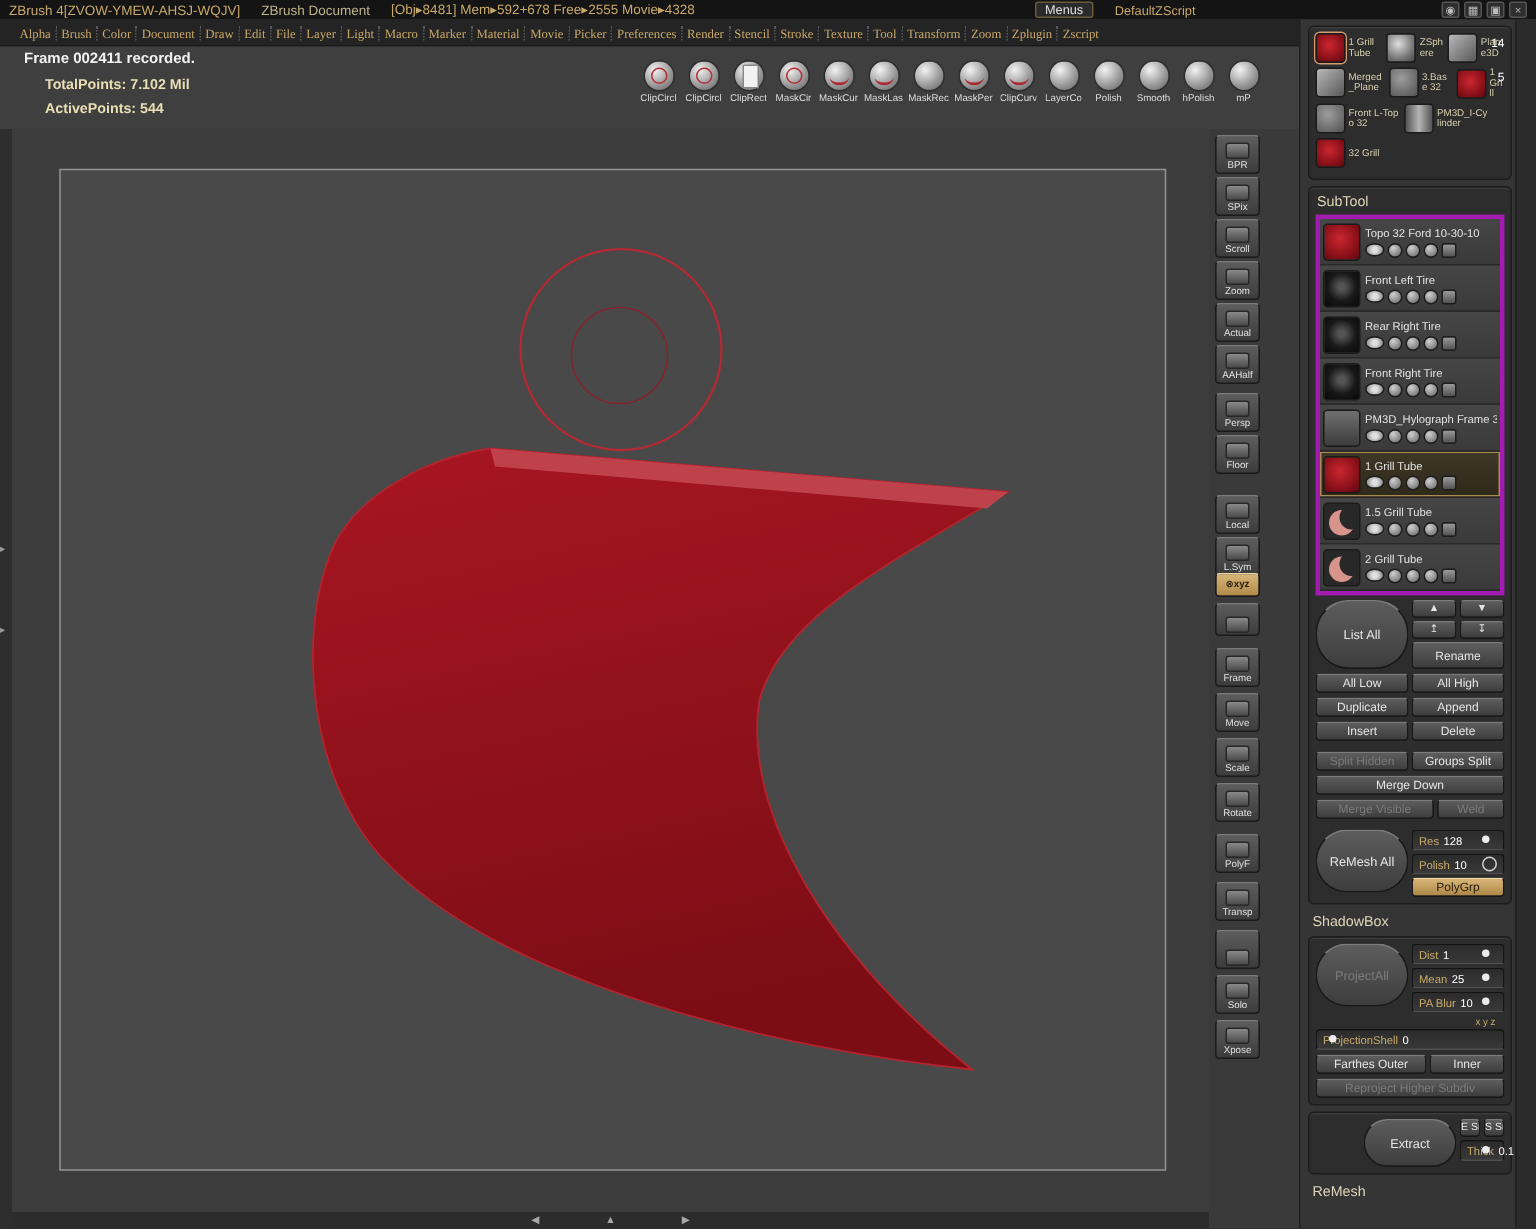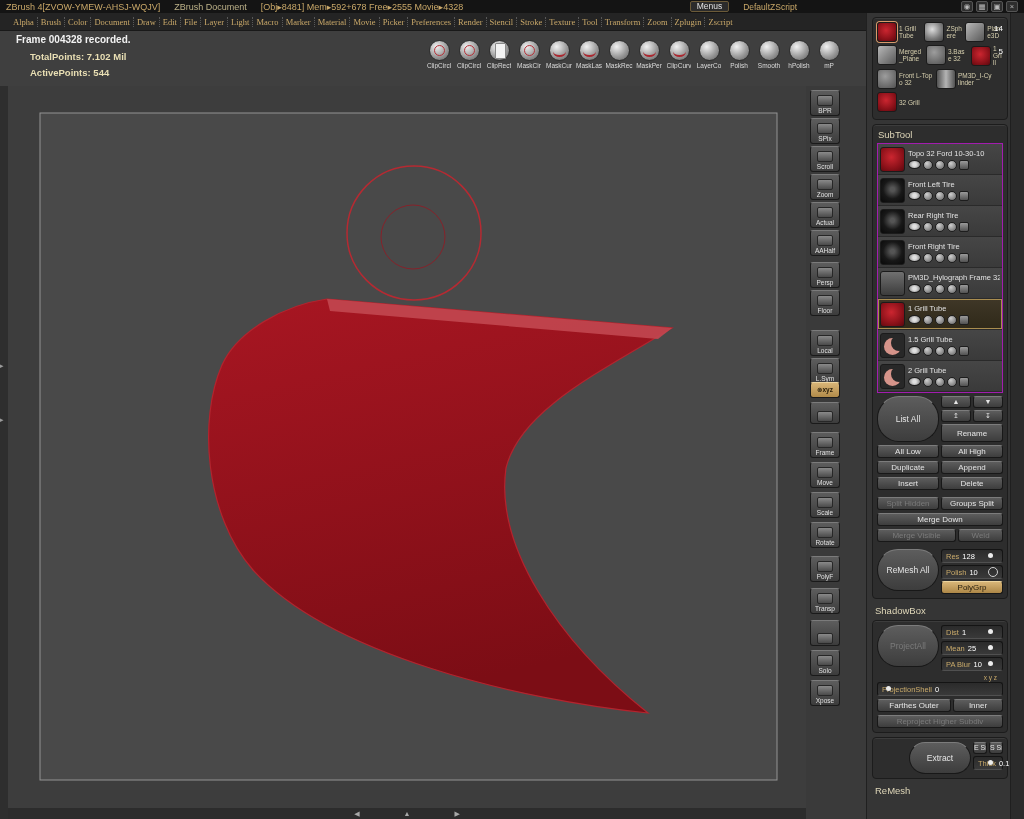--- a/index.html
+++ b/index.html
@@ -77,21 +77,21 @@
   .t-tire{background:radial-gradient(circle at 50% 45%,#555 12%,#181818 55%,#090909);}
   .t-crescent{background:#282828;}
   .t-crescent::before{content:"";position:absolute;left:3px;top:4px;width:17px;height:17px;border-radius:50%;background:#d6948a;}
   .t-crescent::after{content:"";position:absolute;left:10px;top:1px;width:16px;height:16px;border-radius:50%;background:#282828;}
   .t-frame{background:linear-gradient(#707070,#3c3c3c);}
   .t-zsphere{background:radial-gradient(circle at 40% 35%,#dedede,#7a7a7a 60%,#454545);}
   .t-plane{background:linear-gradient(135deg,#b8b8b8,#585858);}
   .t-gray{background:radial-gradient(circle at 40% 35%,#9d9d9d,#515151);}
   .t-cyl{background:linear-gradient(90deg,#525252,#b4b4b4 50%,#525252);}
   
-  .stlist{background:#262626;border:1px solid #a21caf;}
+  .stlist{background:#262626;border:3px solid #a21caf;}
   .strow{height:31px;display:flex;align-items:center;gap:3px;padding:0 2px;box-sizing:border-box;
          background:linear-gradient(#464646,#3a3a3a);border-bottom:1px solid #2a2a2a;cursor:pointer;}
   .strow.sel{background:linear-gradient(#3f3727,#2f2919);box-shadow:inset 0 0 0 1px #a98d50;}
   .stmain{flex:1;min-width:0;}
   .stlabel{font-size:7.5px;color:#e2e2e2;white-space:nowrap;overflow:hidden;}
   .sticons{display:flex;align-items:center;gap:2px;margin-top:2px;}
   .eye{width:11px;height:7px;border-radius:50%;background:radial-gradient(circle,#e0e0e0 25%,#767676);border:1px solid #1d1d1d;}
   .mini{width:8px;height:8px;border-radius:50%;background:radial-gradient(circle at 35% 30%,#cfcfcf,#616161);border:1px solid #1d1d1d;}
   .minisq{width:8px;height:8px;background:linear-gradient(#9a9a9a,#525252);border:1px solid #1d1d1d;border-radius:2px;}
   
@@ -154,21 +154,21 @@
       <span class="menu-item">Stroke</span>
       <span class="menu-item">Texture</span>
       <span class="menu-item">Tool</span>
       <span class="menu-item">Transform</span>
       <span class="menu-item">Zoom</span>
       <span class="menu-item">Zplugin</span>
       <span class="menu-item">Zscript</span>
     </div>
 
   <div class="statusband">
-    <div class="st-frame">Frame 004328 recorded.</div>
+    <div class="st-frame">Frame 002411 recorded.</div>
     <div class="st-total">TotalPoints: 7.102 Mil</div>
     <div class="st-active">ActivePoints: 544</div>
     <div id="brushbar">
         <div class="bicon">
           <div class="ball">
             <div class="acc red-ring"></div>
           </div>
           <div class="blabel">ClipCircl</div>
         </div>
         <div class="bicon">

